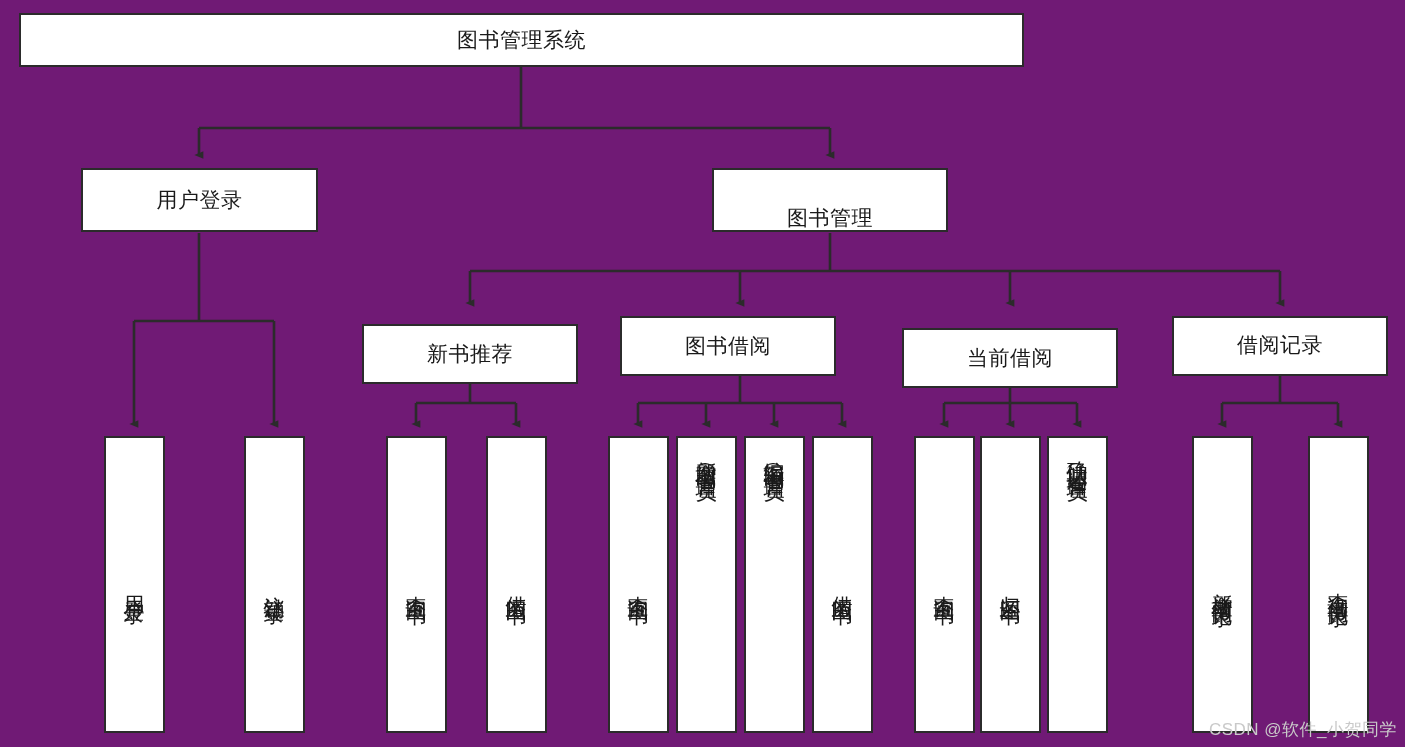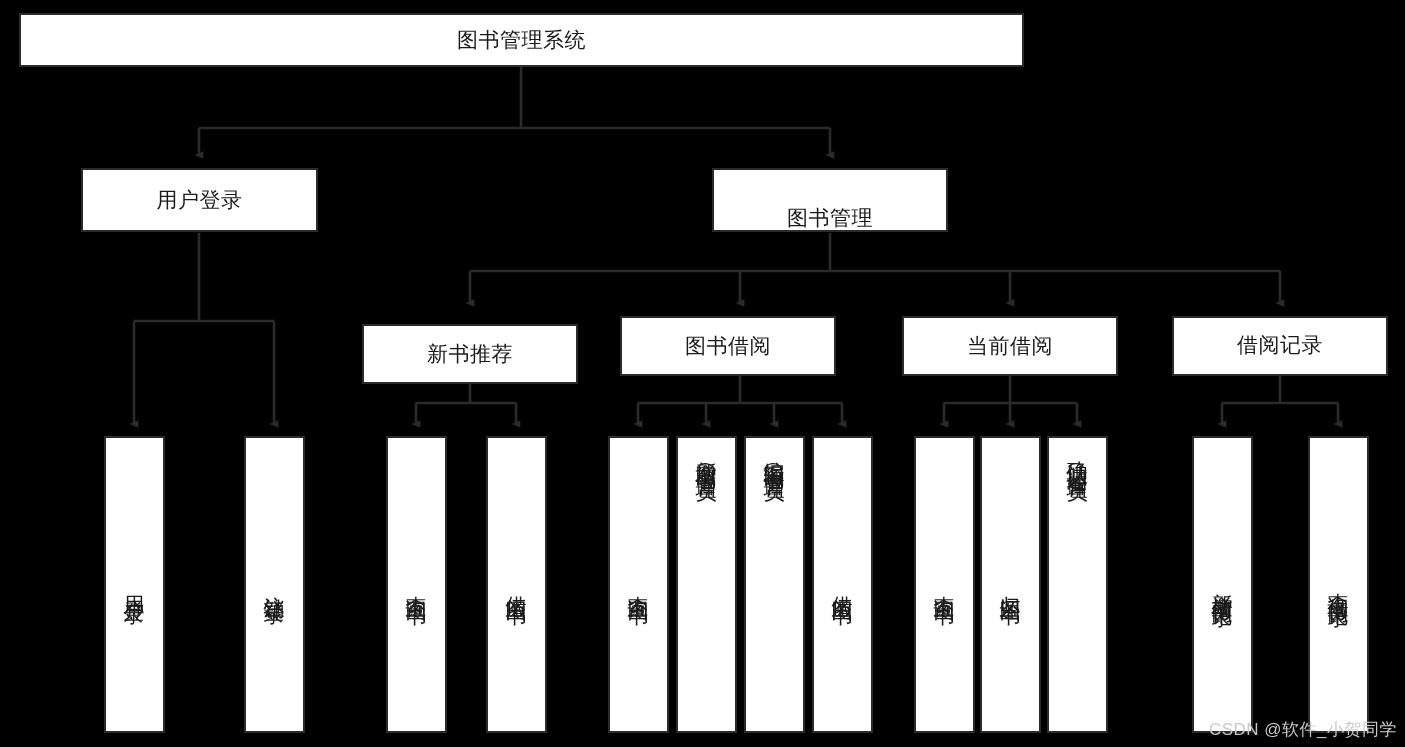--- a/index.html
+++ b/index.html
@@ -5,21 +5,21 @@
 <style>
   html, body {
     margin: 0;
     padding: 0;
     background: #ffffff;
   }
   #canvas {
     position: relative;
     width: 1405px;
     height: 747px;
-    background: #000000;
+    background: #701a75;
     font-family: "Liberation Sans", "DejaVu Sans", sans-serif;
     overflow: hidden;
   }
   #edges {
     position: absolute;
     left: 0;
     top: 0;
     width: 1405px;
     height: 747px;
     pointer-events: none;
@@ -141,21 +141,21 @@
   <div class="node h-node" style="left:712px; top:168px; width:236px; height:64px;align-items:flex-end;">
     <span class="node-label">图书管理</span>
   </div>
 
   <div class="node h-node" style="left:362px; top:316px; width:216px; height:60px;margin-top:8px;">
     <span class="node-label">新书推荐</span>
   </div>
   <div class="node h-node" style="left:620px; top:316px; width:216px; height:60px;">
     <span class="node-label">图书借阅</span>
   </div>
-  <div class="node h-node" style="left:902px; top:316px; width:216px; height:60px;">
+  <div class="node h-node" style="left:902px; top:328px; width:216px; height:60px;">
     <span class="node-label">当前借阅</span>
   </div>
   <div class="node h-node" style="left:1172px; top:316px; width:216px; height:60px;font-family:Liberation Serif, serif;">
     <span class="node-label">借阅记录</span>
   </div>
 
   <div class="node v-node v-center" style="left:104px; top:436px; width:61px; height:297px;">
     <span class="node-label">用户登录</span>
   </div>
   <div class="node v-node v-center" style="left:244px; top:436px; width:61px; height:297px;">

